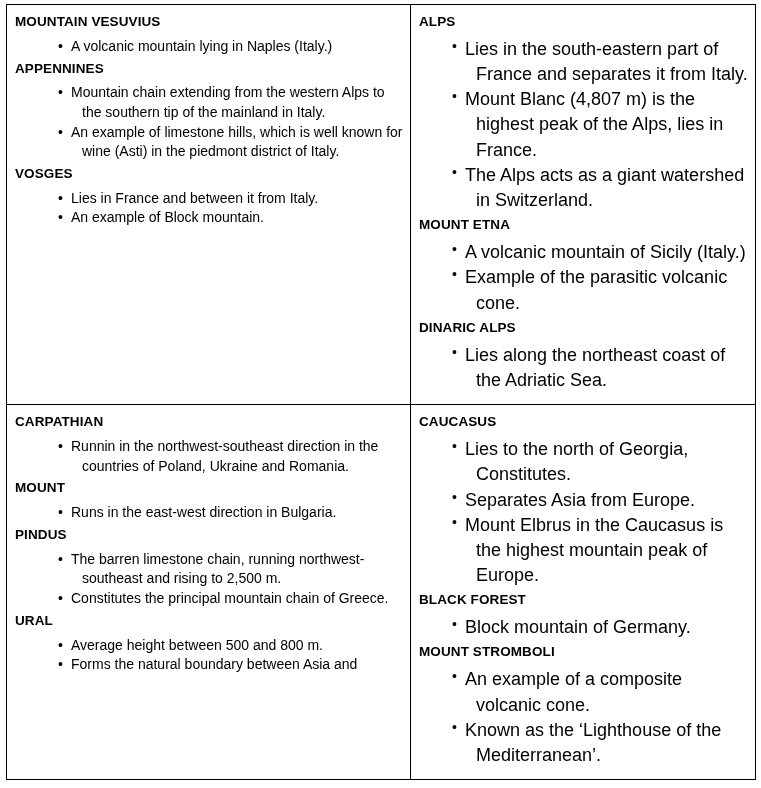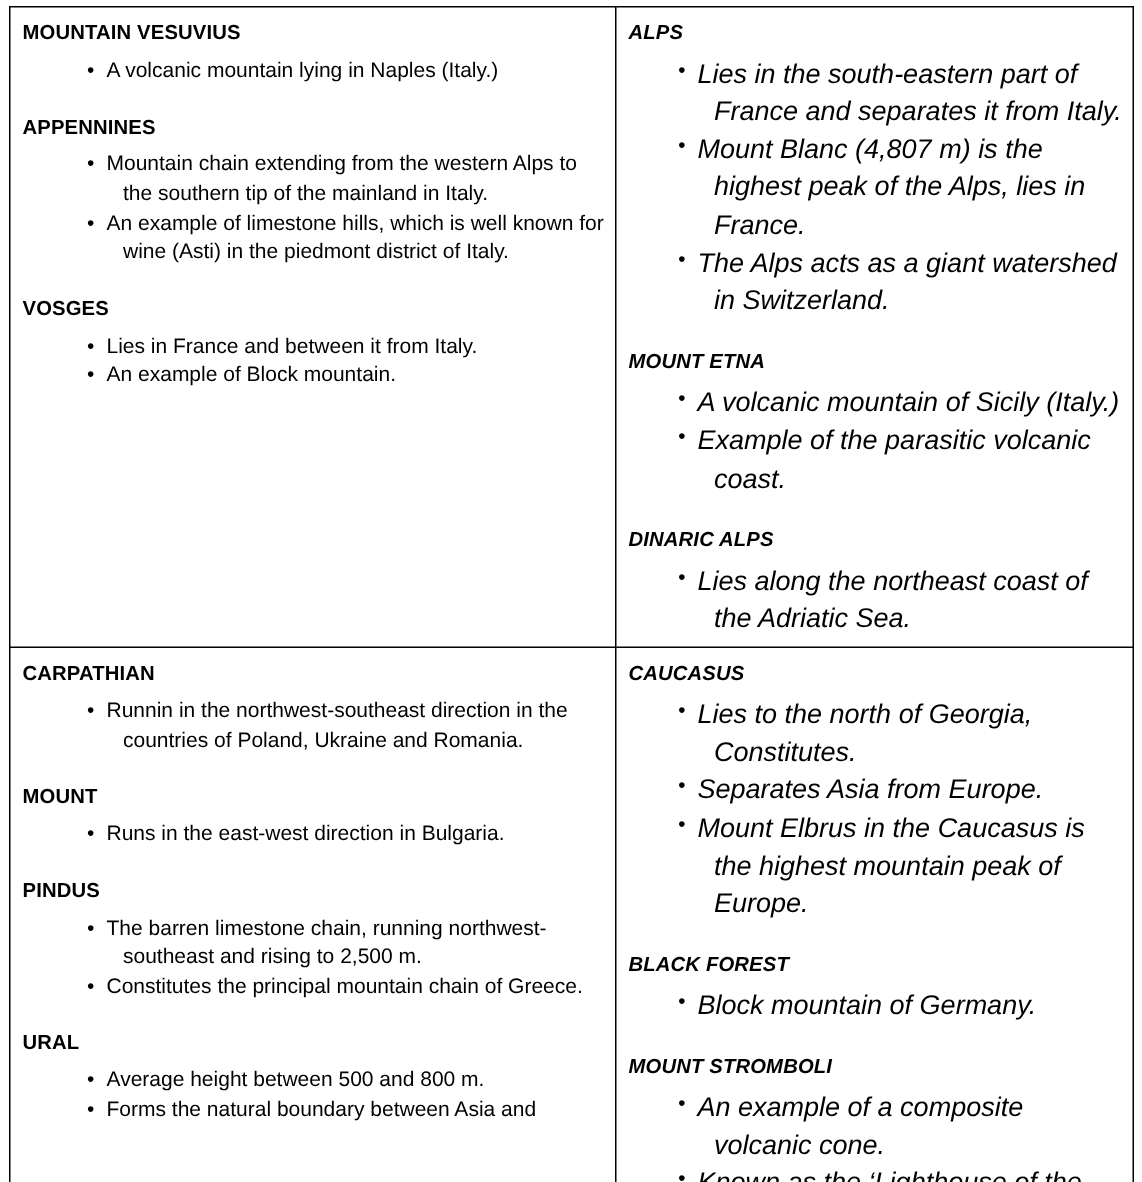--- a/index.html
+++ b/index.html
@@ -29,38 +29,38 @@
     border-collapse: collapse;
     table-layout: fixed;
   }
   .grid-table td {
     border: 1.6px solid #000000;
     vertical-align: top;
     padding: 0;
     background: #ffffff;
   }
   .col-left  { width: 403px; }
-  .col-right { width: 344px; font-style: italic; }
+  .col-right { width: 344px; }
 
   .cell-inner {
     padding: 9px 7px 6px 8px;
     box-sizing: border-box;
   }
 
   h3.section-head {
     font-size: 13.5px;
     font-weight: bold;
     line-height: 1.18;
     margin: 0 0 1px 0;
     padding: 0;
     letter-spacing: 0.1px;
     color: #000000;
   }
   .section-block { margin-bottom: 0; }
-  .section-block + .section-block { margin-top: 20px; }
+  .section-block + .section-block { margin-top: 4px; }
 
   ul.bullets {
     list-style: none;
     margin: 7px 0 0 0;
     padding: 0;
   }
   
   .col-left ul.bullets li {
     position: relative;
     padding-left: 67px;
@@ -135,21 +135,21 @@
                 <ul class="bullets">
                   <li>Lies in the south-eastern part of France and separates it from Italy.</li>
                   <li>Mount Blanc (4,807 m) is the highest peak of the Alps, lies in France.</li>
                   <li>The Alps acts as a giant watershed in Switzerland.</li>
                 </ul>
               </div>
               <div class="section-block">
                 <h3 class="section-head">MOUNT ETNA</h3>
                 <ul class="bullets">
                   <li>A volcanic mountain of Sicily (Italy.)</li>
-                  <li>Example of the parasitic volcanic coast.</li>
+                  <li>Example of the parasitic volcanic cone.</li>
                 </ul>
               </div>
               <div class="section-block">
                 <h3 class="section-head">DINARIC ALPS</h3>
                 <ul class="bullets">
                   <li>Lies along the northeast coast of the Adriatic Sea.</li>
                 </ul>
               </div>
             </div>
         </td>

